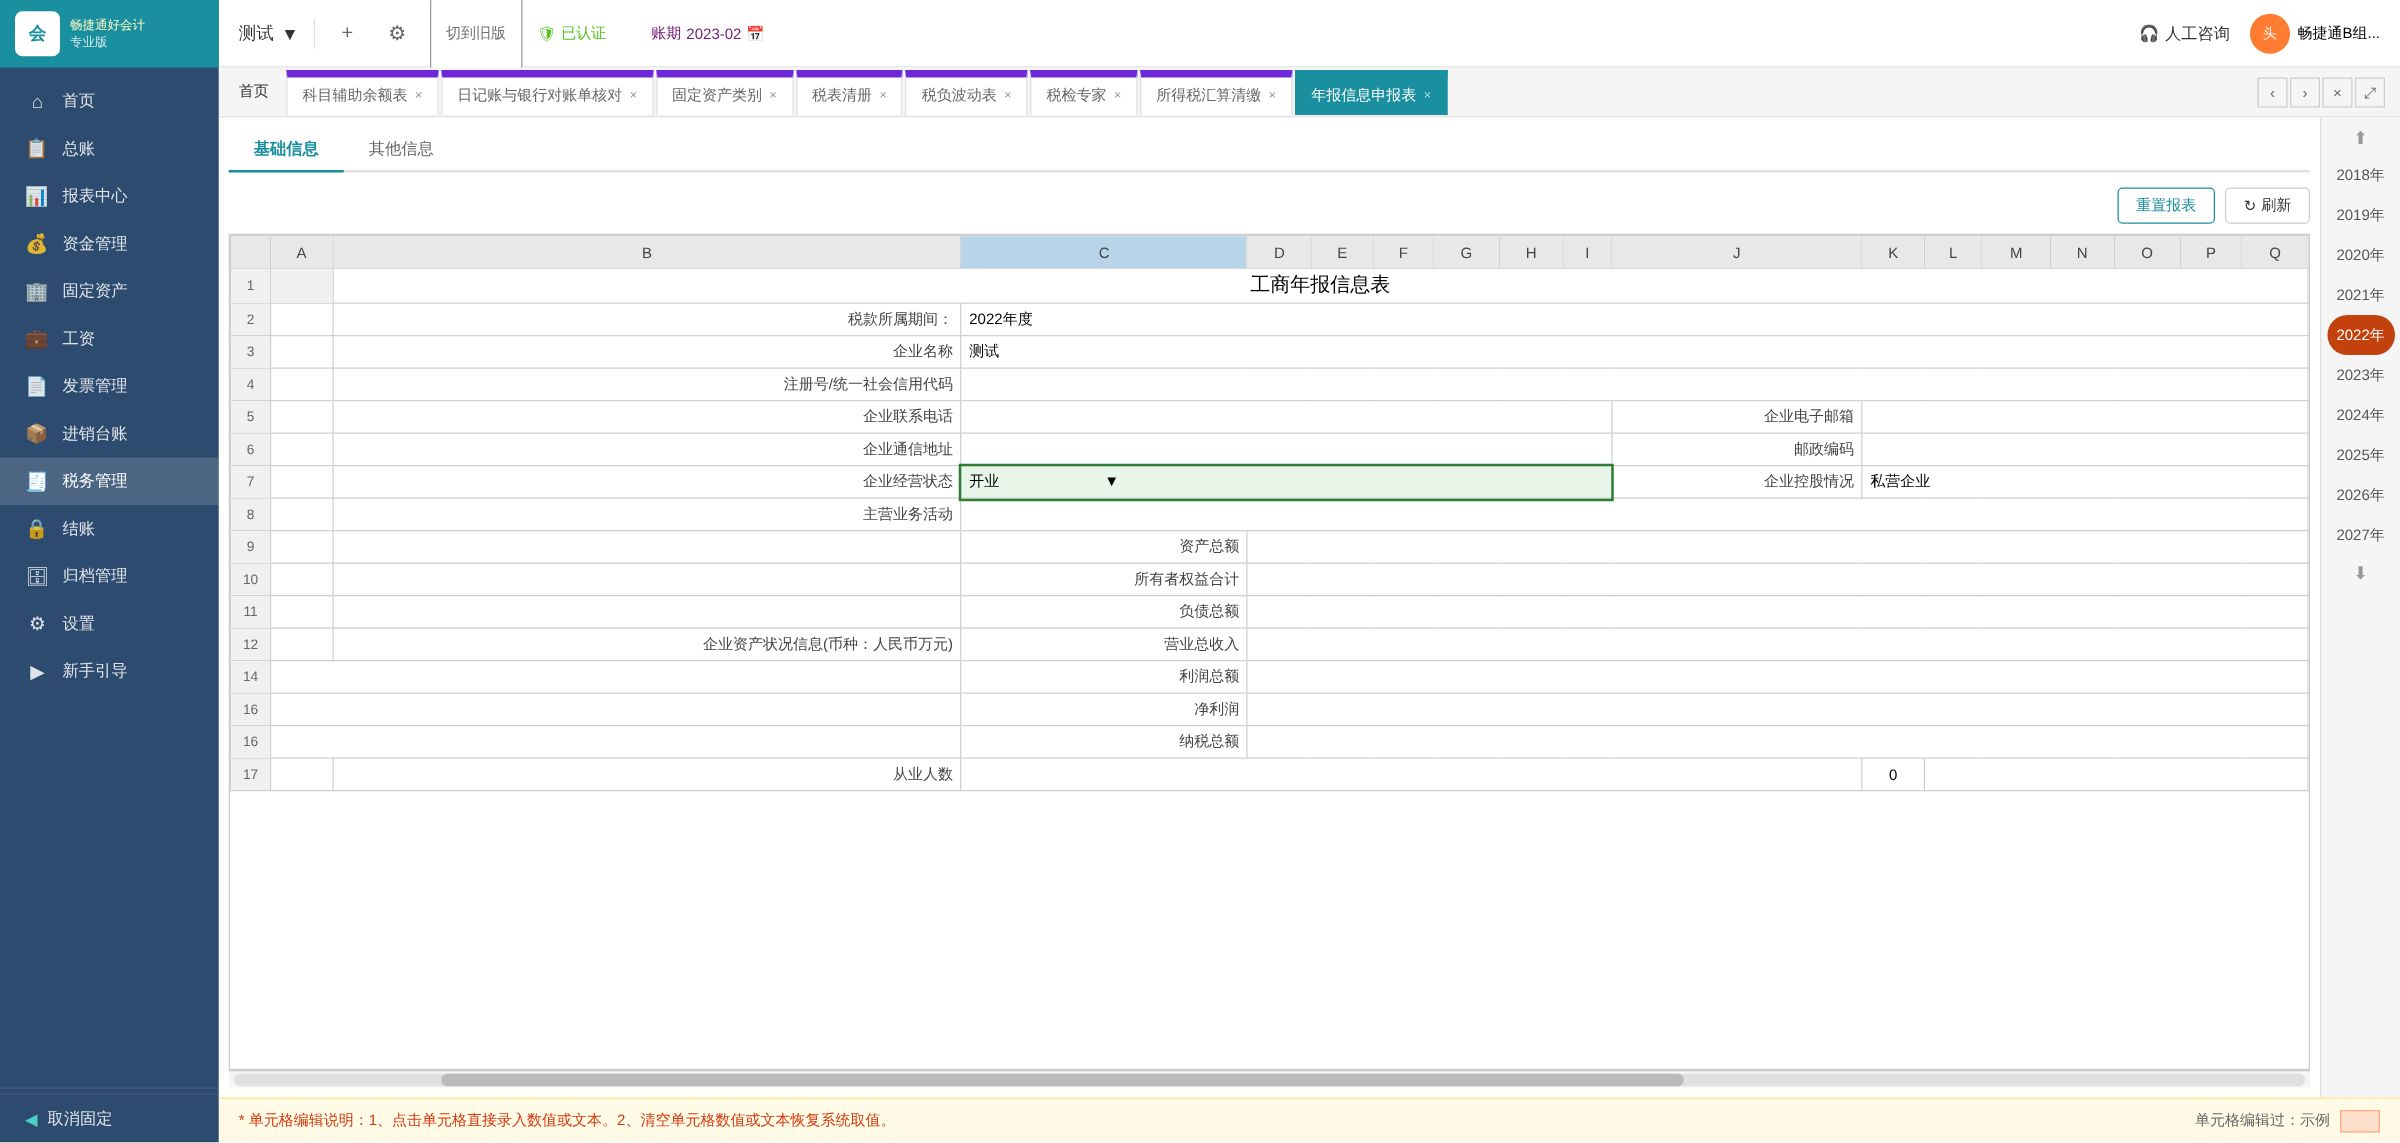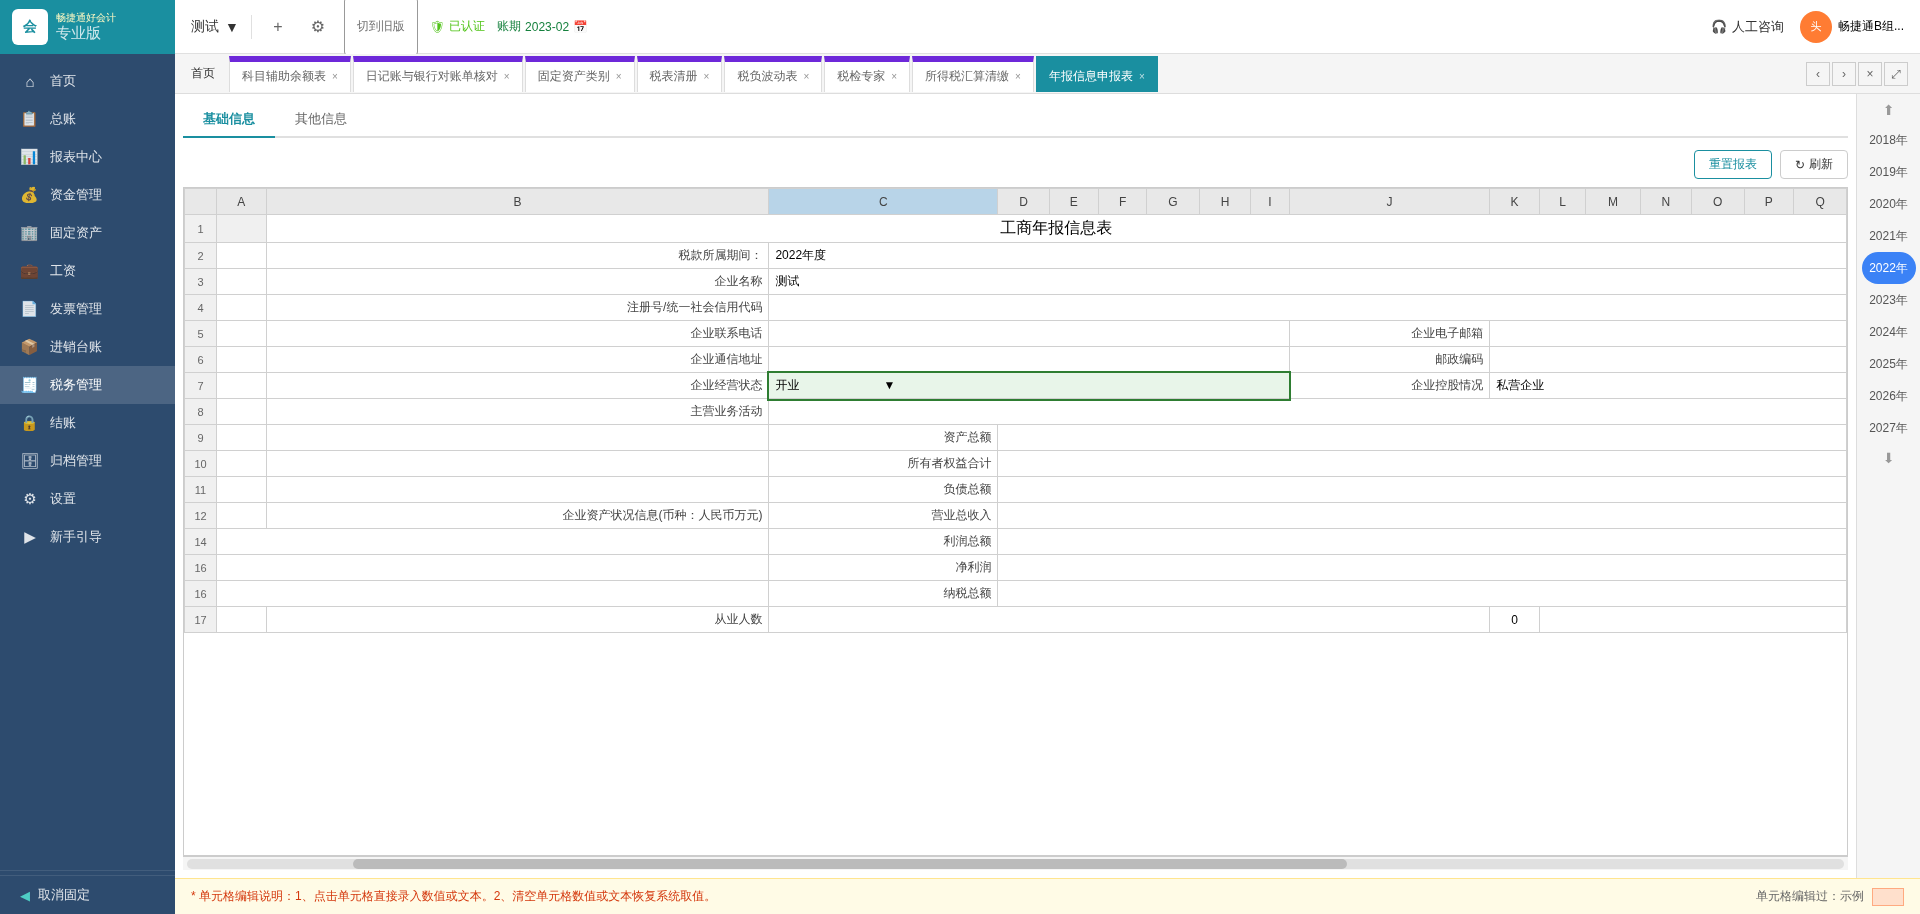--- a/index.html
+++ b/index.html
@@ -24,21 +24,21 @@
       height: 54px;
     }
     .sidebar-logo-icon {
       width: 36px; height: 36px;
       background: white;
       border-radius: 6px;
       display: flex; align-items: center; justify-content: center;
       color: #1a8fa0; font-weight: bold; font-size: 14px;
     }
     .sidebar-logo-text { font-size: 10px; font-weight: normal; color: #fef9c3; line-height: 1.3; }
-    .sidebar-logo-sub { font-size: 15px; color: rgba(255,255,255,0.8); }
+    .sidebar-logo-sub { font-size: 10px; color: rgba(255,255,255,0.8); }
     .sidebar-nav { flex: 1; overflow-y: auto; padding: 8px 0; }
     .sidebar-item {
       display: flex; align-items: center; gap: 10px;
       padding: 10px 20px;
       cursor: pointer; color: rgba(255,255,255,0.85);
       font-size: 13px;
       transition: background 0.2s;
     }
     .sidebar-item.active { background: rgba(255,255,255,0.15); color: white; }
     .sidebar-item .icon { font-size: 15px; width: 20px; text-align: center; }
@@ -80,21 +80,21 @@
       cursor: pointer;
       font-size: 12px;
       color: #737373;
     }
     .topbar-certified {
       display: flex; align-items: center; gap: 4px;
       color: #52c41a; font-size: 12px;
     }
     .topbar-period {
       display: flex; align-items: center; gap: 4px;
-      color: #15803d; font-size: 12px;
+      color: #701a75; font-size: 12px; margin-left: 24px;
     }
     .topbar-right {
       margin-left: auto;
       display: flex; align-items: center; gap: 16px;
     }
     .topbar-service {
       display: flex; align-items: center; gap: 4px;
       color: #333; font-size: 13px; cursor: pointer;
     }
     .topbar-user {
@@ -282,21 +282,21 @@
       cursor: pointer; color: #999; font-size: 14px;
       display: flex; align-items: center; justify-content: center;
     }
     .year-item {
       width: 54px; height: 32px;
       display: flex; align-items: center; justify-content: center;
       cursor: pointer; font-size: 12px; color: #555;
       border-radius: 4px;
     }
     .year-item.active {
-      background: #3b82f6;
+      background: #c2410c;
       color: white;
       border-radius: 16px;
     }
 
     
     .statusbar {
       height: 36px;
       background: #fffbe6;
       border-top: 1px solid #ffe58f;
       display: flex; align-items: center;

